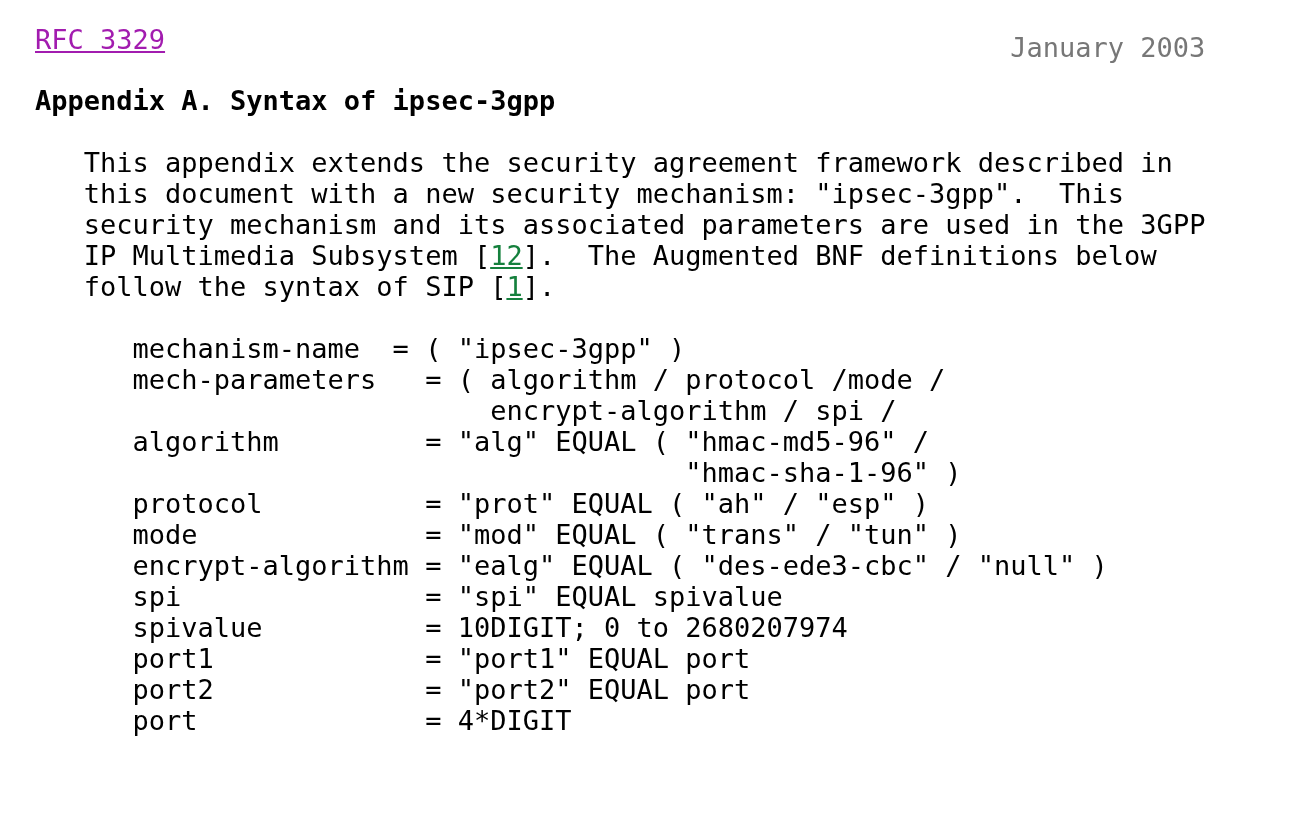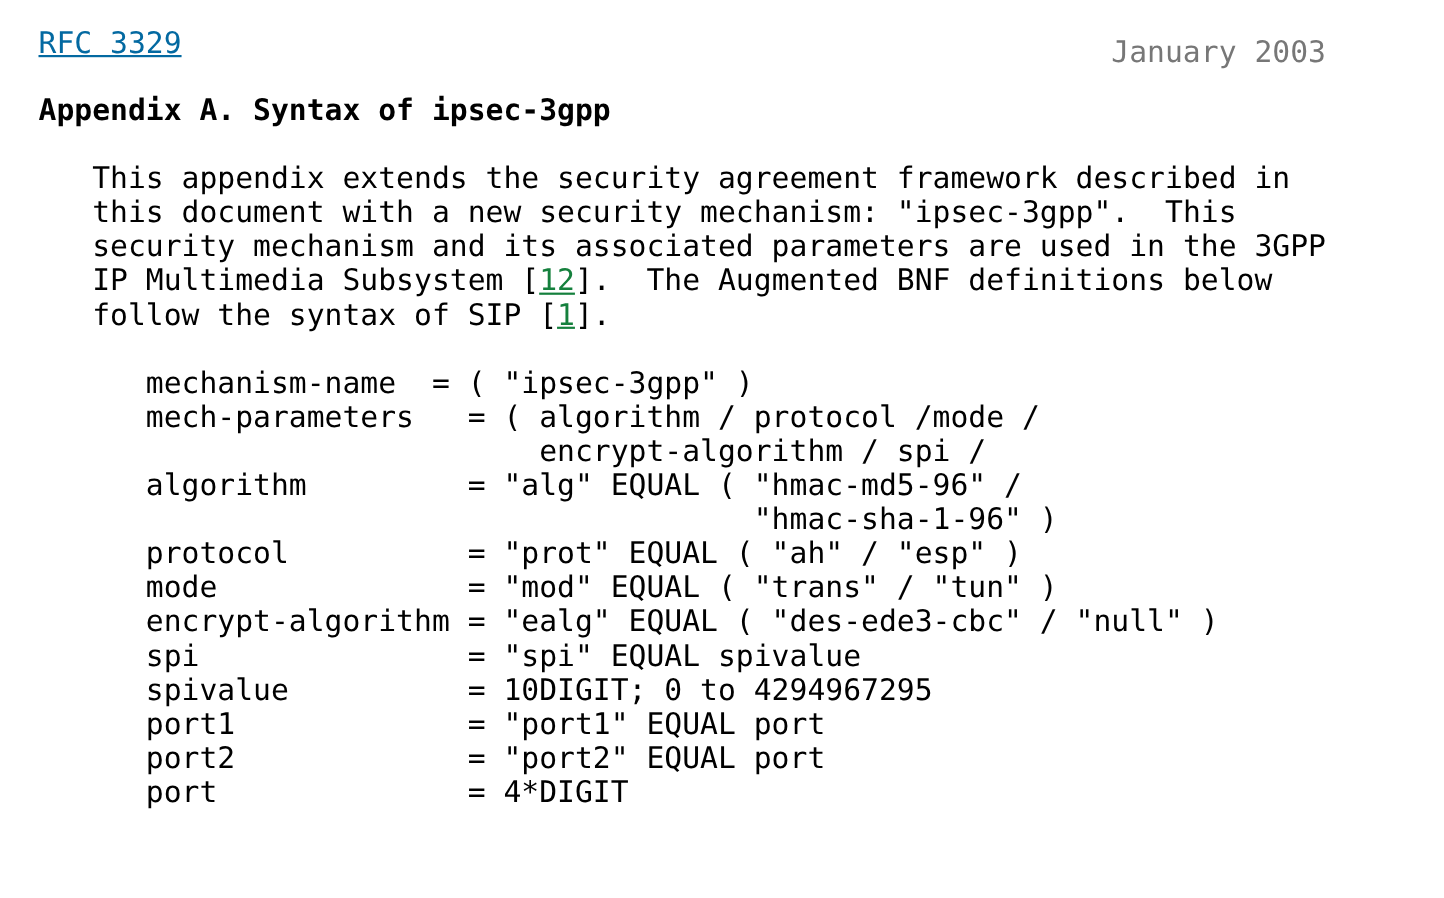--- a/index.html
+++ b/index.html
@@ -10,21 +10,21 @@
     overflow: hidden;
     background: #ffffff;
     color: #000000;
     font-family: "DejaVu Sans Mono", "Liberation Mono", monospace;
     font-size: 27px;
     line-height: 31px;
     padding: 24px 0 0 35px;
   }
   .line { white-space: pre; min-height: 31px; }
   .header-line { position: relative; color: #777777; }
-  .rfc-link { color: #0369a1; text-decoration: underline; cursor: pointer; }
+  .rfc-link { color: #a21caf; text-decoration: underline; cursor: pointer; }
   .doc-title { position: absolute; left: 25ch; top: 0; }
   .doc-date  { position: absolute; left: 60ch; top: 8px; }
   .heading { font-weight: bold; margin-top: 30px; }
   .paragraph { margin-top: 31px; }
   .bnf { margin-top: 31px; }
   .ref-link { color: #15803d; text-decoration: underline; cursor: pointer; }
 </style>
 </head>
 <body>
 
@@ -45,19 +45,19 @@
   <div class="bnf">
     <div class="line">      mechanism-name  = ( "ipsec-3gpp" )</div>
     <div class="line">      mech-parameters   = ( algorithm / protocol /mode /</div>
     <div class="line">                            encrypt-algorithm / spi /</div>
     <div class="line">      algorithm         = "alg" EQUAL ( "hmac-md5-96" /</div>
     <div class="line">                                        "hmac-sha-1-96" )</div>
     <div class="line">      protocol          = "prot" EQUAL ( "ah" / "esp" )</div>
     <div class="line">      mode              = "mod" EQUAL ( "trans" / "tun" )</div>
     <div class="line">      encrypt-algorithm = "ealg" EQUAL ( "des-ede3-cbc" / "null" )</div>
     <div class="line">      spi               = "spi" EQUAL spivalue</div>
-    <div class="line">      spivalue          = 10DIGIT; 0 to 4294967295</div>
+    <div class="line">      spivalue          = 10DIGIT; 0 to 2680207974</div>
     <div class="line">      port1             = "port1" EQUAL port</div>
     <div class="line">      port2             = "port2" EQUAL port</div>
     <div class="line">      port              = 4*DIGIT</div>
   </div>
 
 </div>
 
 </body></html>

